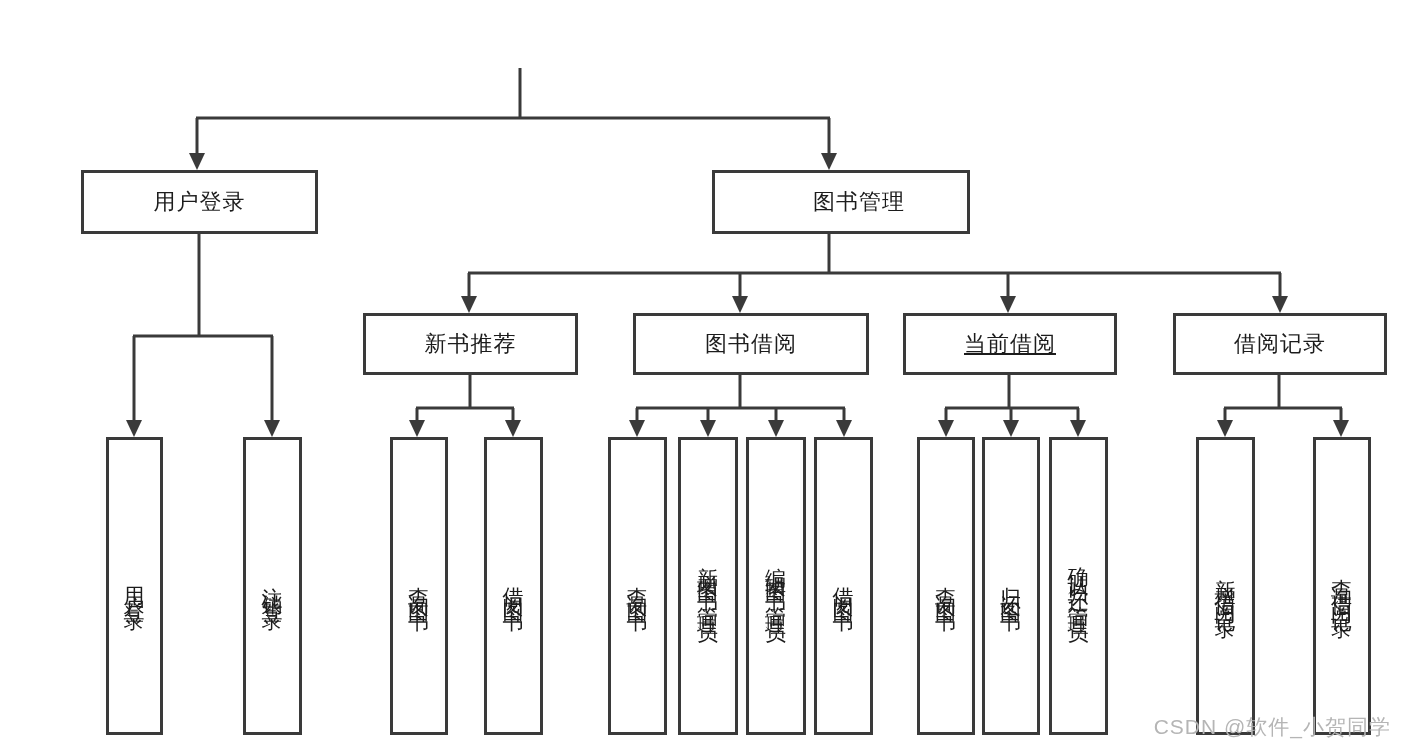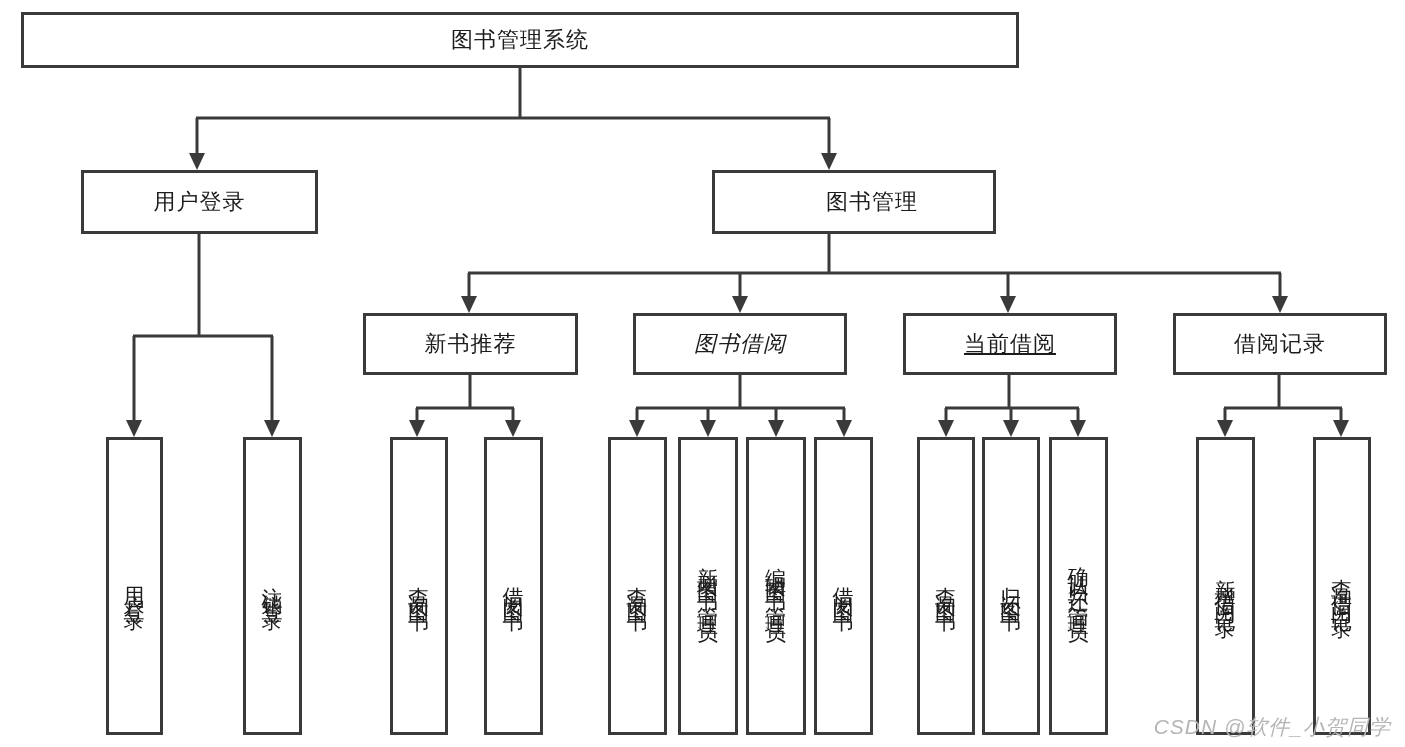--- a/index.html
+++ b/index.html
@@ -46,21 +46,20 @@
     white-space: nowrap;
   }
   #watermark {
     position: absolute;
     right: 14px;
     bottom: 6px;
     font-size: 21px;
     color: #b5b5b5;
     letter-spacing: 1px;
     white-space: nowrap;
-    font-style: italic;
   }
 </style>
 </head>
 <body>
 
 <div id="stage">
 
   <svg id="connector-svg" viewBox="0 0 1405 747" xmlns="http://www.w3.org/2000/svg">
       <line x1="520" y1="68" x2="520" y2="119" stroke="#3a3a3a" stroke-width="3"></line>
       <line x1="196" y1="118" x2="830" y2="118" stroke="#3a3a3a" stroke-width="3"></line>
@@ -109,27 +108,26 @@
       <line x1="1011" y1="408" x2="1011" y2="425" stroke="#3a3a3a" stroke-width="3"></line>
       <polygon points="1003,420 1019,420 1011,437" fill="#3a3a3a"></polygon>
       <line x1="1078" y1="408" x2="1078" y2="425" stroke="#3a3a3a" stroke-width="3"></line>
       <polygon points="1070,420 1086,420 1078,437" fill="#3a3a3a"></polygon>
       <line x1="1225" y1="408" x2="1225" y2="425" stroke="#3a3a3a" stroke-width="3"></line>
       <polygon points="1217,420 1233,420 1225,437" fill="#3a3a3a"></polygon>
       <line x1="1341" y1="408" x2="1341" y2="425" stroke="#3a3a3a" stroke-width="3"></line>
       <polygon points="1333,420 1349,420 1341,437" fill="#3a3a3a"></polygon>
     </svg>
 
-  <div class="node hbox" style="left:21px; top:12px; width:998px; height:56px;">图书管理系统</div>
 
   <div class="node hbox" style="left:81px; top:170px; width:237px; height:64px;">用户登录</div>
-  <div class="node hbox" style="left:712px; top:170px; width:284px; height:64px;padding-left:36px;">图书管理</div>
+  <div class="node hbox" style="left:712px; top:170px; width:258px; height:64px;padding-left:36px;">图书管理</div>
 
   <div class="node hbox" style="left:363px; top:313px; width:215px; height:62px;font-family:Liberation Mono, monospace;">新书推荐</div>
-  <div class="node hbox" style="left:633px; top:313px; width:214px; height:62px;font-style:italic;">图书借阅</div>
+  <div class="node hbox" style="left:633px; top:313px; width:236px; height:62px;">图书借阅</div>
   <div class="node hbox" style="left:903px; top:313px; width:214px; height:62px;text-decoration:underline;">当前借阅</div>
   <div class="node hbox" style="left:1173px; top:313px; width:214px; height:62px;">借阅记录</div>
 
   <div class="node vbox" style="left:106px; top:437px; width:57px; height:298px;">
     <span>用户登录</span>
   </div>
   <div class="node vbox" style="left:243px; top:437px; width:59px; height:298px;">
     <span>注销登录</span>
   </div>
 

